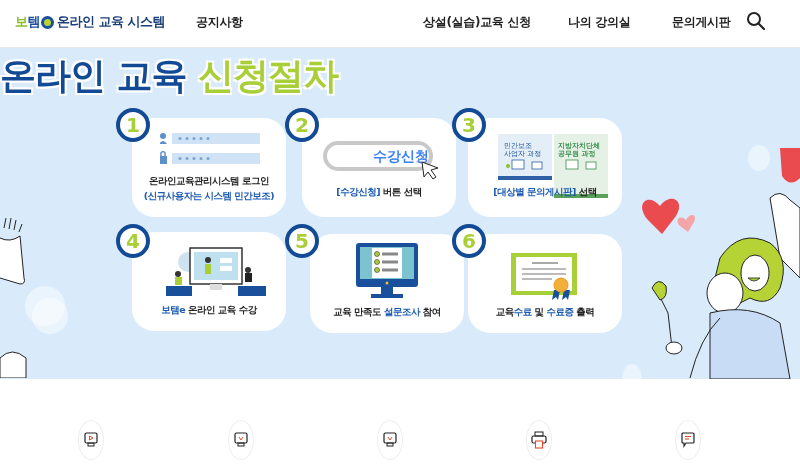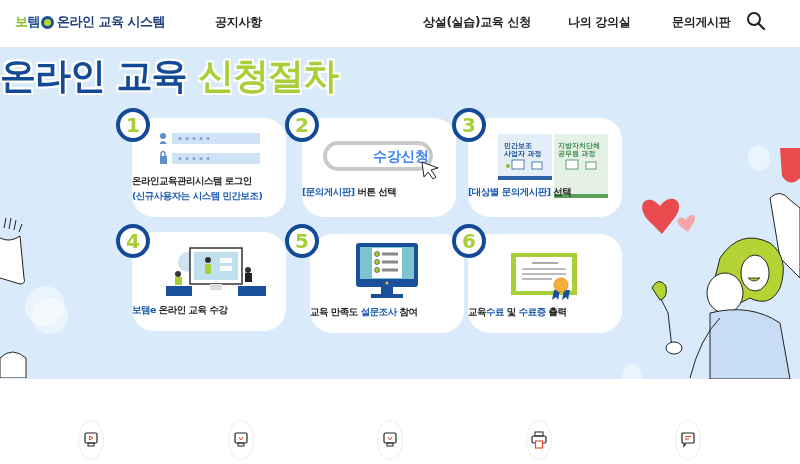--- a/index.html
+++ b/index.html
@@ -14,39 +14,39 @@
   .nav { position: absolute; top: 14px; font-size: 12px; color: #222; font-weight: bold; letter-spacing: -0.3px; white-space: nowrap; }
   .search-icon { position: absolute; left: 746px; top: 11px; width: 20px; height: 20px; }
 
   .banner { position: absolute; left: 0; top: 48px; width: 800px; height: 331px; background: #d9ebfa; overflow: hidden; }
   .title { position: absolute; left: 0; top: 4px; width: 800px; text-align: left; font-size: 36px; font-weight: bold; letter-spacing: -1px; }
   .title .t1 { color: #124a96; text-shadow: 0 0 3px #fff, 0 0 3px #fff, 2px 2px 0 #fff, -2px -2px 0 #fff, 2px -2px 0 #fff, -2px 2px 0 #fff; }
   .title .t2 { color: #a9cf38; text-shadow: 2px 2px 0 #fff, -2px -2px 0 #fff, 2px -2px 0 #fff, -2px 2px 0 #fff; }
 
   .card { position: absolute; width: 154px; height: 99px; background: #fff; border-radius: 22px; }
   .num { position: absolute; width: 34px; height: 34px; border-radius: 50%; border: 4px solid #124a96; background: #fff; color: #a9cf38; font-weight: bold; font-size: 20px; text-align: center; line-height: 26px; }
-  .cap { position: absolute; left: 0; width: 100%; text-align: left; font-size: 9.5px; font-weight: bold; color: #222; letter-spacing: -0.5px; white-space: nowrap; }
+  .cap { position: absolute; left: 0; width: 100%; text-align: center; font-size: 9.5px; font-weight: bold; color: #222; letter-spacing: -0.5px; white-space: nowrap; }
   .blue { color: #1a5ab0; }
 
   .bubble { position: absolute; border-radius: 50%; background: rgba(255,255,255,0.45); }
 
   .footer-icons { position: absolute; top: 420px; left: 0; width: 800px; height: 44px; }
   .ficon { position: absolute; width: 26px; height: 40px; border-radius: 50%; border: 1px solid #eee; background: #fff; display: flex; align-items: center; justify-content: center; }
 </style>
 </head>
 <body>
 
 <div class="header">
   <div class="logo">
     <span class="bo">보</span>
       <span class="tem">템</span>
       <span class="e-mark"></span>
       <span class="rest">온라인 교육 시스템</span>
   </div>
-  <span class="nav" style="left:215px">공지사항</span>
+  <span class="nav" style="left:196px">공지사항</span>
   <span class="nav" style="left:423px">상설(실습)교육 신청</span>
   <span class="nav" style="left:568px">나의 강의실</span>
   <span class="nav" style="left:672px">문의게시판</span>
   <svg class="search-icon" viewBox="0 0 20 20">
       <circle cx="8" cy="8" r="6" fill="none" stroke="#222" stroke-width="2"></circle>
       <line x1="12.5" y1="12.5" x2="18" y2="18" stroke="#222" stroke-width="2.2" stroke-linecap="round"></line>
     </svg>
 </div>
 
 <div class="banner">
@@ -91,26 +91,26 @@
     <div class="cap blue" style="top:72px">(신규사용자는 시스템 민간보조)</div>
   </div>
   <div class="num" style="left:116px;top:60px">1</div>
 
   <div class="card" style="left:302px;top:70px">
     <div style="position:absolute;left:21px;top:23px;width:110px;height:30px;border:4px solid #c9c9c9;border-radius:16px;background:#fff;text-align:right;font-weight:bold;font-size:14px;line-height:22px;color:#3b82f6">수강신청</div>
     <svg style="position:absolute;left:114px;top:38px" width="26" height="26" viewBox="0 0 26 26">
       <path d="M6 6 L22 12 L15 14 L20 21 L17 23 L12 16 L8 21 Z" fill="#fff" stroke="#222" stroke-width="1"></path>
       <path d="M2 2 L4 4 M6 0 L6 3 M0 6 L3 6" stroke="#999" stroke-width="0.8"></path>
     </svg>
-    <div class="cap" style="top:68px"><span class="blue">[문의게시판]</span><span> 버튼 선택</span></div>
+    <div class="cap" style="top:68px"><span class="blue">[수강신청]</span><span> 버튼 선택</span></div>
   </div>
   <div class="num" style="left:285px;top:60px">2</div>
 
   <div class="card" style="left:468px;top:70px">
-    <div style="position:absolute;left:30px;top:16px;width:54px;height:46px;background:#e3eef7;border-bottom:4px solid #2f5fa5;padding:8px 0 0 6px;font-size:7px;font-weight:bold;color:#1a4f9c;line-height:8px">
+    <div style="position:absolute;left:30px;top:16px;width:54px;height:46px;background:#e3eef7;border-bottom:4px solid #2f5fa5;padding:8px 0 0 6px;font-size:7px;font-weight:normal;color:#1a4f9c;line-height:8px">
       <div>민간보조</div><div>사업자 과정</div>
       <svg width="42" height="14" viewBox="0 0 42 14">
           <rect x="8" y="2" width="12" height="9" fill="#fff" stroke="#2f5fa5" stroke-width="0.8"></rect>
           <rect x="28" y="4" width="10" height="7" fill="#fff" stroke="#2f5fa5" stroke-width="0.8"></rect>
           <circle cx="4" cy="8" r="2" fill="#8cbf2a"></circle>
         </svg>
     </div>
     <div style="position:absolute;left:86px;top:16px;width:54px;height:64px;background:#e6f1e6;border-bottom:4px solid #5aa25a;padding:8px 0 0 4px;font-size:7px;font-weight:bold;color:#3a8f4f;line-height:8px">
       <div>지방자치단체</div><div>공무원 과정</div>
       <svg width="46" height="14" viewBox="0 0 46 14">

